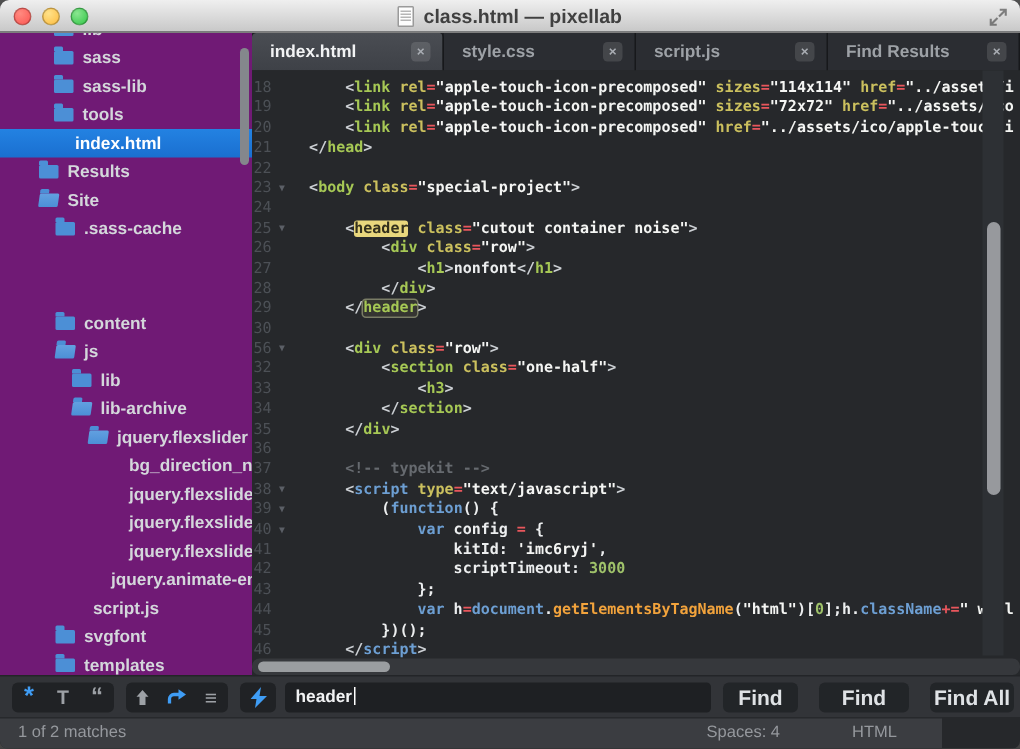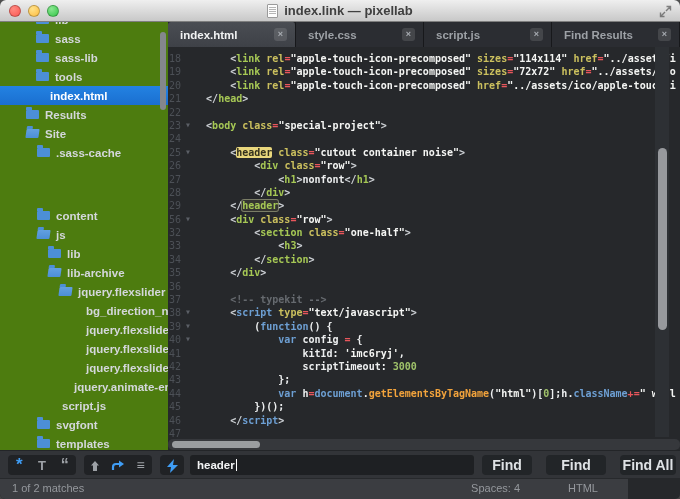--- a/index.html
+++ b/index.html
@@ -15,21 +15,21 @@
   .light{width:12px;height:12px;border-radius:50%;border:1px solid rgba(0,0,0,.25);}
   .light.red{background:radial-gradient(circle at 35% 30%,#ff8a80,#fc5753);}
   .light.yellow{background:radial-gradient(circle at 35% 30%,#ffe28a,#fdbc40);}
   .light.green{background:radial-gradient(circle at 35% 30%,#8ae690,#33c748);}
   .wtitle{display:flex;align-items:center;gap:6px;font-size:13px;font-weight:700;color:#404040;}
   .doc-icon{width:11px;height:14px;background:#fdfdfd;border:1px solid #9a9a9a;border-radius:1px;position:relative;}
   .doc-icon::before{content:"";position:absolute;left:1px;top:2px;width:7px;height:1px;
     box-shadow:0 2px 0 #b5b5b5,0 4px 0 #b5b5b5,0 6px 0 #b5b5b5;background:#b5b5b5;}
   .expand-icon{position:absolute;right:8px;top:5px;width:13px;height:13px;opacity:.65;}
   
-  .sidebar{position:absolute;left:0;top:22px;width:168px;height:428px;background:#4d7c0f;overflow:hidden;}
+  .sidebar{position:absolute;left:0;top:22px;width:168px;height:428px;background:#701a75;overflow:hidden;}
   .sb-item{height:19px;display:flex;align-items:center;font-size:11.5px;font-weight:700;color:#d4d7db;white-space:nowrap;}
   .sb-item.partial{margin-top:-12px;}
   .sb-item.selected{background:linear-gradient(#2382e2,#1a6fd0);color:#fff;}
   .fi{width:13px;height:9px;background:#4c8fd6;border-radius:1px;position:relative;margin-right:6px;flex:0 0 13px;}
   .fi::before{content:"";position:absolute;top:-3px;left:0;width:6px;height:3px;background:#4c8fd6;border-radius:1px 1px 0 0;}
   .fi.open{background:linear-gradient(#62a0e0,#4c8fd6);transform:skewX(-8deg);}
   .sb-vscroll{position:absolute;right:2px;top:10px;width:6px;height:78px;background:#84878c;border-radius:3px;}
   
   .tabbar{position:absolute;left:168px;top:22px;width:512px;height:25px;background:#1f2125;display:flex;}
   .tab{width:128px;height:25px;display:flex;align-items:center;padding:0 8px 0 12px;
@@ -80,21 +80,21 @@
 <div class="window">
 
   <div class="titlebar">
     <div class="lights">
       <span class="light red"></span>
       <span class="light yellow"></span>
       <span class="light green"></span>
     </div>
     <div class="wtitle">
       <span class="doc-icon"></span>
-      <span>index.link — pixellab</span>
+      <span>class.html — pixellab</span>
     </div>
     <svg class="expand-icon" viewBox="0 0 13 13">
       <path d="M7.5 1.5h4v4M11.2 1.8L7 6M5.5 11.5h-4v-4M1.8 11.2L6 7" stroke="#4a4a4a" stroke-width="1.4" fill="none"></path>
     </svg>
   </div>
 
   <aside class="sidebar">
     <div id="sidebar-list">
         <div class="sb-item partial" style="padding-left: 36px;">
           <span class="fi"></span>
@@ -206,20 +206,21 @@
       <div class="line"><span class="lnum">20</span><span class="ctext"><span class="tok-p">        &lt;</span><span class="tok-t">link</span><span class="tok-w"> </span><span class="tok-a">rel</span><span class="tok-o">=</span><span class="tok-s">"apple-touch-icon-precomposed"</span><span class="tok-w"> </span><span class="tok-a">href</span><span class="tok-o">=</span><span class="tok-s">"../assets/ico/apple-touch-i</span></span></div>
       <div class="line"><span class="lnum">21</span><span class="ctext"><span class="tok-p">    &lt;/</span><span class="tok-t">head</span><span class="tok-p">&gt;</span></span></div>
       <div class="line"><span class="lnum">22</span><span class="ctext"></span></div>
       <div class="line"><span class="lnum">23</span><span class="fold">▼</span><span class="ctext"><span class="tok-p">    &lt;</span><span class="tok-t">body</span><span class="tok-w"> </span><span class="tok-a">class</span><span class="tok-o">=</span><span class="tok-s">"special-project"</span><span class="tok-p">&gt;</span></span></div>
       <div class="line"><span class="lnum">24</span><span class="ctext"></span></div>
       <div class="line"><span class="lnum">25</span><span class="fold">▼</span><span class="ctext"><span class="tok-p">        &lt;</span><span class="tok-hl">header</span><span class="tok-w"> </span><span class="tok-a">class</span><span class="tok-o">=</span><span class="tok-s">"cutout container noise"</span><span class="tok-p">&gt;</span></span></div>
       <div class="line"><span class="lnum">26</span><span class="ctext"><span class="tok-p">            &lt;</span><span class="tok-t">div</span><span class="tok-w"> </span><span class="tok-a">class</span><span class="tok-o">=</span><span class="tok-s">"row"</span><span class="tok-p">&gt;</span></span></div>
       <div class="line"><span class="lnum">27</span><span class="ctext"><span class="tok-p">                &lt;</span><span class="tok-t">h1</span><span class="tok-p">&gt;</span><span class="tok-w">nonfont</span><span class="tok-p">&lt;/</span><span class="tok-t">h1</span><span class="tok-p">&gt;</span></span></div>
       <div class="line"><span class="lnum">28</span><span class="ctext"><span class="tok-p">            &lt;/</span><span class="tok-t">div</span><span class="tok-p">&gt;</span></span></div>
       <div class="line"><span class="lnum">29</span><span class="ctext"><span class="tok-p">        &lt;/</span><span class="tok-mt">header</span><span class="tok-p">&gt;</span></span></div>
+      <div class="line"><span class="lnum">30</span><span class="ctext"></span></div>
       <div class="line"><span class="lnum">56</span><span class="fold">▼</span><span class="ctext"><span class="tok-p">        &lt;</span><span class="tok-t">div</span><span class="tok-w"> </span><span class="tok-a">class</span><span class="tok-o">=</span><span class="tok-s">"row"</span><span class="tok-p">&gt;</span></span></div>
       <div class="line"><span class="lnum">32</span><span class="ctext"><span class="tok-p">            &lt;</span><span class="tok-t">section</span><span class="tok-w"> </span><span class="tok-a">class</span><span class="tok-o">=</span><span class="tok-s">"one-half"</span><span class="tok-p">&gt;</span></span></div>
       <div class="line"><span class="lnum">33</span><span class="ctext"><span class="tok-p">                &lt;</span><span class="tok-t">h3</span><span class="tok-p">&gt;</span></span></div>
       <div class="line"><span class="lnum">34</span><span class="ctext"><span class="tok-p">            &lt;/</span><span class="tok-t">section</span><span class="tok-p">&gt;</span></span></div>
       <div class="line"><span class="lnum">35</span><span class="ctext"><span class="tok-p">        &lt;/</span><span class="tok-t">div</span><span class="tok-p">&gt;</span></span></div>
       <div class="line"><span class="lnum">36</span><span class="ctext"></span></div>
       <div class="line"><span class="lnum">37</span><span class="ctext"><span class="tok-w">        </span><span class="tok-c">&lt;!-- typekit --&gt;</span></span></div>
       <div class="line"><span class="lnum">38</span><span class="fold">▼</span><span class="ctext"><span class="tok-p">        &lt;</span><span class="tok-k">script</span><span class="tok-w"> </span><span class="tok-a">type</span><span class="tok-o">=</span><span class="tok-s">"text/javascript"</span><span class="tok-p">&gt;</span></span></div>
       <div class="line"><span class="lnum">39</span><span class="fold">▼</span><span class="ctext"><span class="tok-w">            (</span><span class="tok-k">function</span><span class="tok-w">() {</span></span></div>
       <div class="line"><span class="lnum">40</span><span class="fold">▼</span><span class="ctext"><span class="tok-w">                </span><span class="tok-k">var</span><span class="tok-w"> config </span><span class="tok-o">=</span><span class="tok-w"> {</span></span></div>

